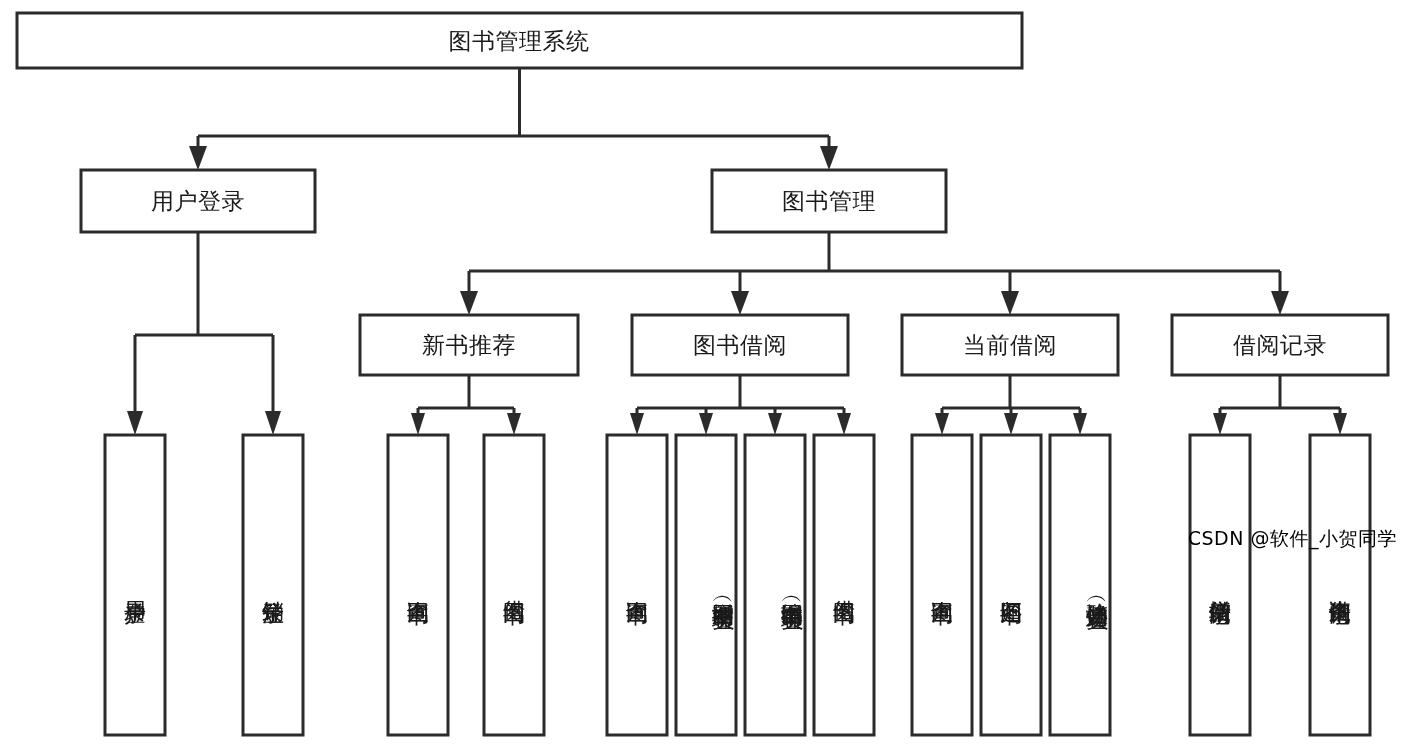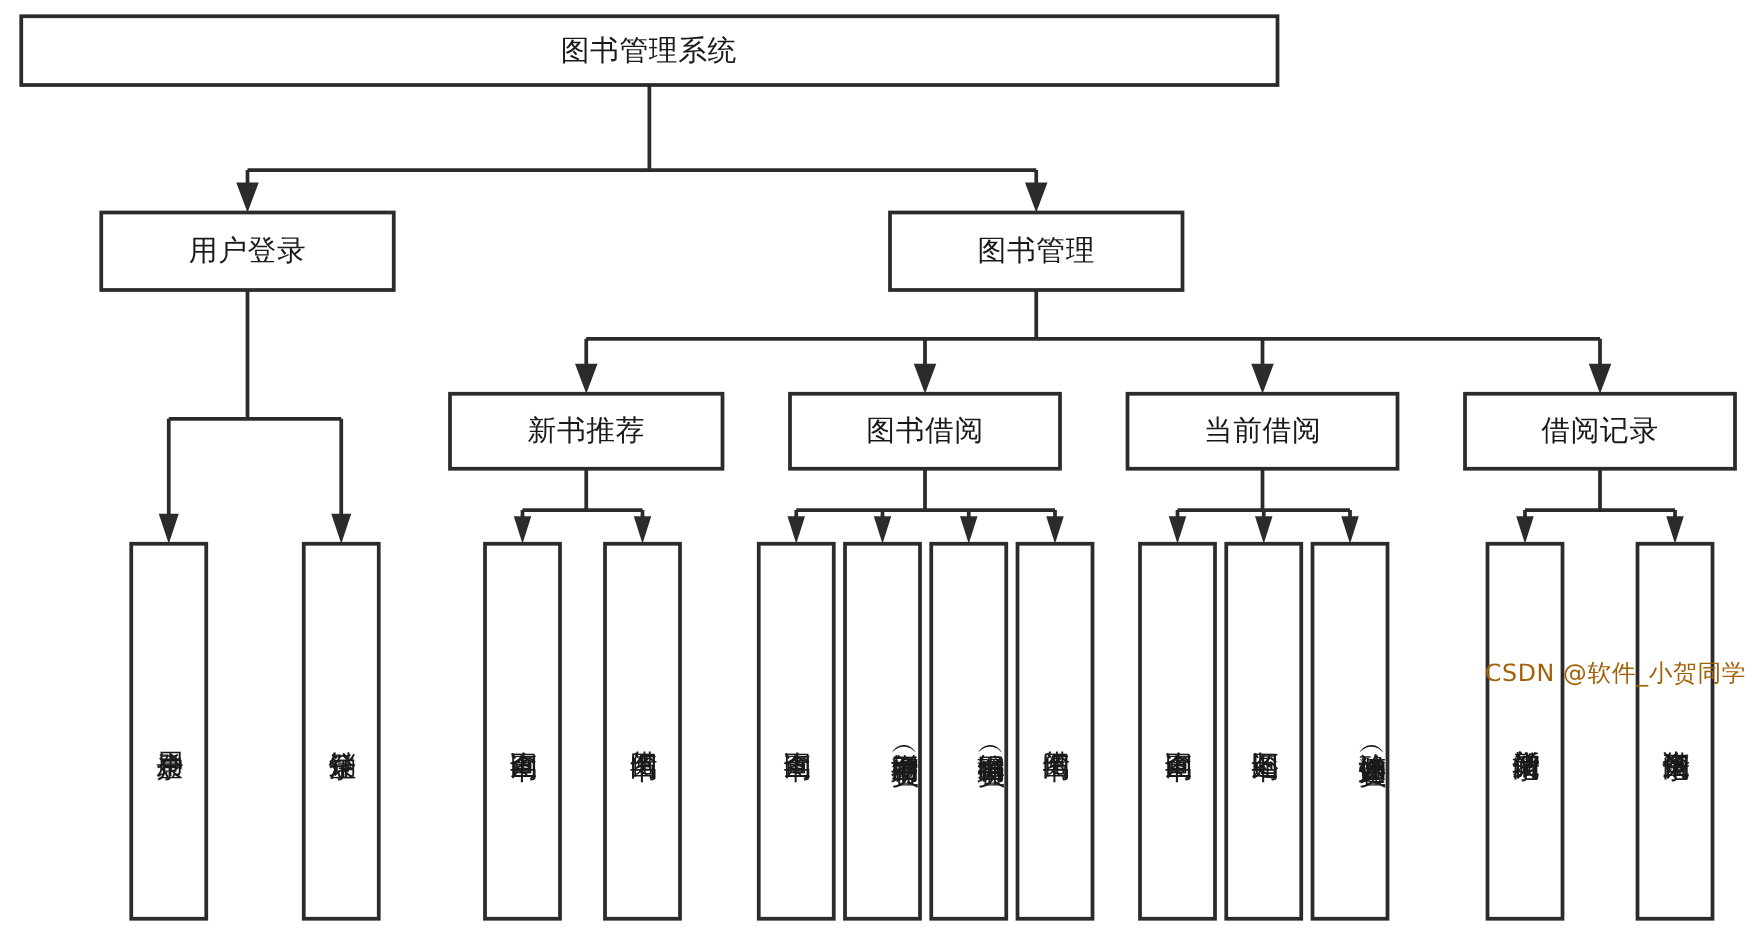--- a/index.html
+++ b/index.html
@@ -64,21 +64,21 @@
     text-align: center;
     white-space: nowrap;
     pointer-events: none;
   }
   .watermark {
     position: absolute;
     right: 8px;
     bottom: 6px;
     font-family: "DejaVu Sans", "Liberation Sans", sans-serif;
     font-size: 19px;
-    color: #a16207;
+    color: #000000;
     letter-spacing: 0.5px;
     user-select: none;
   }
 </style>
 </head>
 <body>
 
 <div id="diagram-root">
 
   <svg id="flowchart" viewBox="0 0 1405 747">

